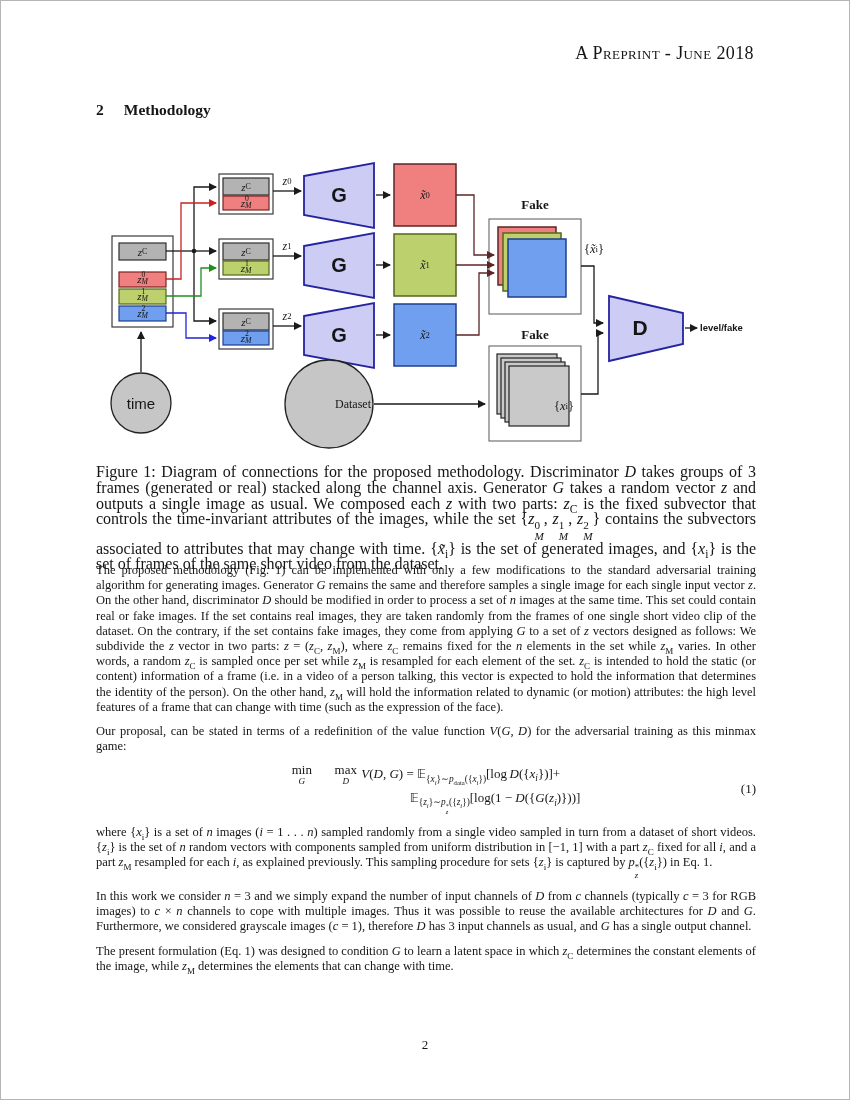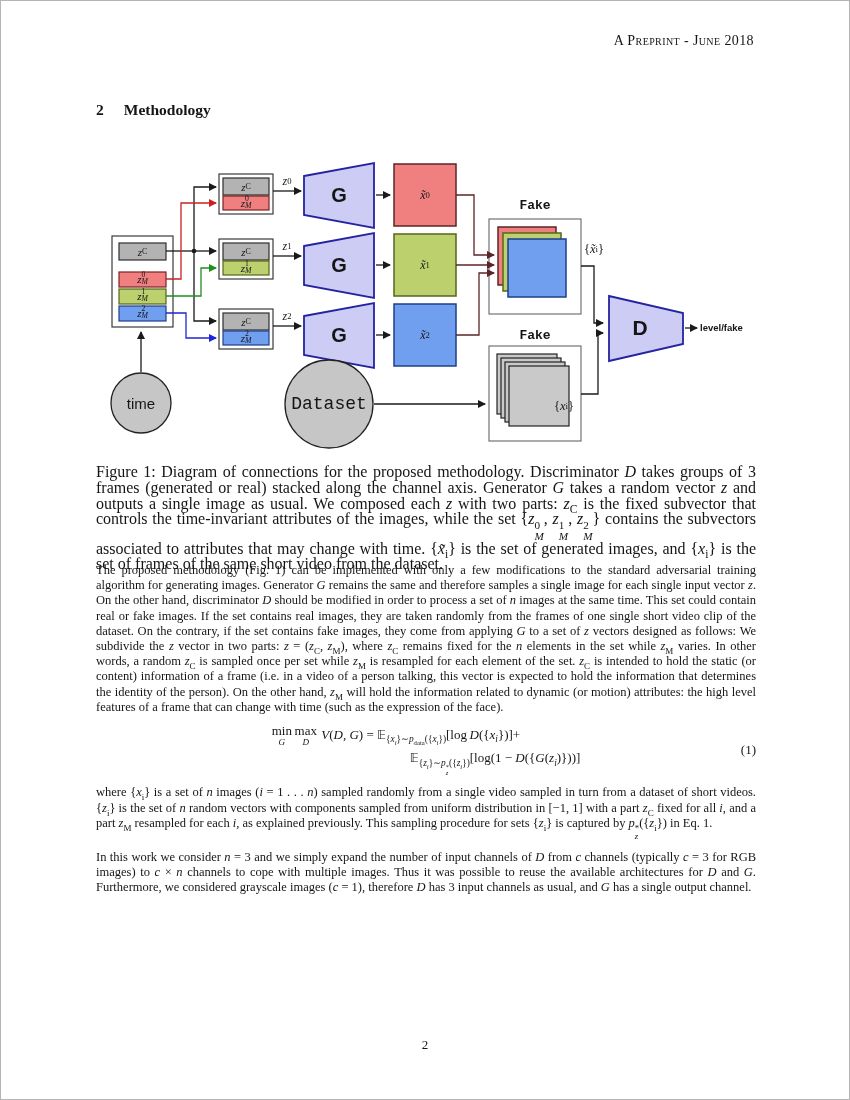--- a/index.html
+++ b/index.html
@@ -1,50 +1,50 @@
 <!DOCTYPE html>
 <html><head>
 <meta charset="utf-8">
 <style>
   html,body{margin:0;padding:0;background:#e8e8e8;}
   .page{position:relative;width:850px;height:1100px;margin:0 auto;background:#ffffff;
         border:1px solid #b5b5b5;box-sizing:border-box;overflow:hidden;
         font-family:"Liberation Serif",serif;color:#151515;}
-  .header-right{position:absolute;top:32px;right:95px;font-variant:small-caps;
-        font-size:14px;letter-spacing:.4px;}
+  .header-right{position:absolute;top:42px;right:95px;font-variant:small-caps;
+        font-size:18px;letter-spacing:.4px;}
   .section-heading{position:absolute;top:100px;left:95px;font-weight:bold;font-size:15.5px;}
   .section-heading .num{display:inline-block;margin-right:20px;}
   .figure{position:absolute;left:95px;top:150px;width:660px;height:302px;}
   .figure svg{position:absolute;left:0;top:0;}
   .fig-label{position:absolute;display:flex;align-items:center;justify-content:center;
         white-space:nowrap;}
   .lbl-math{font-size:11px;font-style:normal;}
   .lbl-z{font-size:12px;font-style:normal;}
   .lbl-G{font-size:20px;font-weight:bold;font-family:"Liberation Sans",sans-serif;}
   .lbl-D{font-size:21px;font-weight:bold;font-family:"Liberation Sans",sans-serif;}
-  .lbl-bold{font-size:13px;font-weight:bold;font-family:Liberation Mono, monospace;}
-  .lbl-circle{font-size:18px;font-family:Liberation Mono, monospace;}
+  .lbl-bold{font-size:13px;font-weight:bold;font-family:Liberation Serif, serif;}
+  .lbl-circle{font-size:12px;font-family:Liberation Serif, serif;padding-left:24px;}
   .lbl-circle-sm{font-size:15px;font-family:"Liberation Sans",sans-serif;}
   .lbl-set{font-size:12.5px;justify-content:flex-start;}
   .lbl-rf{font-size:9.5px;font-weight:bold;font-family:"Liberation Sans",sans-serif;
         justify-content:flex-start;}
   .caption{position:absolute;left:95px;top:463px;width:660px;font-size:16px;
         line-height:15.8px;text-align:justify;}
   .body-text{position:absolute;left:95px;top:562px;width:660px;font-size:12.5px;
         line-height:15.2px;text-align:justify;}
   .body-text p{margin:0 0 9px 0;}
   sub,sup{font-size:72%;line-height:0;}
   .ss{display:inline-flex;flex-direction:column;align-items:flex-start;font-size:70%;
         line-height:.9;vertical-align:-.45em;font-style:normal;}
   .ss > span{display:block;}
   .equation{position:relative;text-align:center;margin:7px 0 10px 0;font-size:13px;}
   .eq-lines{display:inline-block;text-align:left;}
   .eq-line2{margin-left:138px;margin-top:3px;}
   .mop{display:inline-flex;flex-direction:column;align-items:center;line-height:1;
-        vertical-align:middle;}
+        vertical-align:middle;margin-left:20px;}
   .mop .lim{font-size:70%;font-style:italic;line-height:1;margin-top:1px;}
   .bb{font-family:"DejaVu Sans",sans-serif;font-size:95%;}
   .eq-number{position:absolute;right:0;top:50%;transform:translateY(-50%);}
   .page-number{position:absolute;top:1036px;left:0;width:100%;text-align:center;
         font-size:13px;}
   
   .whitebox{fill:#ffffff;stroke:#3a3a3a;stroke-width:1.2;}
   .framebox{fill:#ffffff;stroke:#666;stroke-width:1.1;}
   .bar-gray{stroke:#2e2e2e;stroke-width:1.2;}
   .bar-red{stroke:#7a2222;stroke-width:1.2;}
@@ -279,32 +279,34 @@
       </span>, <i>z</i><span class="ss">
         <span>1</span>
         <span><i>M</i></span>
       </span>, <i>z</i><span class="ss">
         <span>2</span>
         <span><i>M</i></span>
       </span>} contains the subvectors associated to attributes that may change with time. {<i>x̃</i><sub>i</sub>} is the set of generated images, and {<i>x</i><sub>i</sub>} is the set of frames of the same short video from the dataset.</div>
 
   <div class="body-text">
     <p>The proposed methodology (Fig. 1) can be implemented with only a few modifications to the standard adversarial training algorithm for generating images. Generator <i>G</i> remains the same and therefore samples a single image for each single input vector <i>z</i>. On the other hand, discriminator <i>D</i> should be modified in order to process a set of <i>n</i> images at the same time. This set could contain real or fake images. If the set contains real images, they are taken randomly from the frames of one single short video clip of the dataset. On the contrary, if the set contains fake images, they come from applying <i>G</i> to a set of <i>z</i> vectors designed as follows: We subdivide the <i>z</i> vector in two parts: <i>z</i> = (<i>z</i><sub>C</sub>, <i>z</i><sub>M</sub>), where <i>z</i><sub>C</sub> remains fixed for the <i>n</i> elements in the set while <i>z</i><sub>M</sub> varies. In other words, a random <i>z</i><sub>C</sub> is sampled once per set while <i>z</i><sub>M</sub> is resampled for each element of the set. <i>z</i><sub>C</sub> is intended to hold the static (or content) information of a frame (i.e. in a video of a person talking, this vector is expected to hold the information that determines the identity of the person). On the other hand, <i>z</i><sub>M</sub> will hold the information related to dynamic (or motion) attributes: the high level features of a frame that can change with time (such as the expression of the face).</p>
+    <p>Our proposal, can be stated in terms of a redefinition of the value function <i>V</i>(<i>G</i>, <i>D</i>) for the adversarial training as this minmax game:</p>
     <div class="equation">
       <div class="eq-lines">
         <div class="eq-line1"><span class="mop">min<span class="lim">G</span></span> <span class="mop">max<span class="lim">D</span></span>  <i>V</i>(<i>D</i>, <i>G</i>) = <span class="bb">𝔼</span><sub>{<i>x</i><sub><i>i</i></sub>}∼<i>p</i><sub>data</sub>({<i>x</i><sub><i>i</i></sub>})</sub>[log <i>D</i>({<i>x</i><sub><i>i</i></sub>})]+</div>
         <div class="eq-line2"><span class="bb">𝔼</span><sub>{<i>z</i><sub><i>i</i></sub>}∼<i>p</i><span class="ss">
                 <span>*</span>
                 <span><i>z</i></span>
               </span>({<i>z</i><sub><i>i</i></sub>})</sub>[log(1 − <i>D</i>({<i>G</i>(<i>z</i><sub><i>i</i></sub>)}))]</div>
       </div>
       <div class="eq-number">(1)</div>
     </div>
     <p>where {<i>x</i><sub>i</sub>} is a set of <i>n</i> images (<i>i</i> = 1 . . . <i>n</i>) sampled randomly from a single video sampled in turn from a dataset of short videos. {<i>z</i><sub>i</sub>} is the set of <i>n</i> random vectors with components sampled from uniform distribution in [−1, 1] with a part <i>z</i><sub>C</sub> fixed for all <i>i</i>, and a part <i>z</i><sub>M</sub> resampled for each <i>i</i>, as explained previously. This sampling procedure for sets {<i>z</i><sub>i</sub>} is captured by <i>p</i><span class="ss">
           <span>*</span>
           <span><i>z</i></span>
         </span>({<i>z</i><sub>i</sub>}) in Eq. 1.</p>
     <p>In this work we consider <i>n</i> = 3 and we simply expand the number of input channels of <i>D</i> from <i>c</i> channels (typically <i>c</i> = 3 for RGB images) to <i>c</i> × <i>n</i> channels to cope with multiple images. Thus it was possible to reuse the available architectures for <i>D</i> and <i>G</i>. Furthermore, we considered grayscale images (<i>c</i> = 1), therefore <i>D</i> has 3 input channels as usual, and <i>G</i> has a single output channel.</p>
+    <p>The present formulation (Eq. 1) was designed to condition <i>G</i> to learn a latent space in which <i>z</i><sub>C</sub> determines the constant elements of the image, while <i>z</i><sub>M</sub> determines the elements that can change with time.</p>
   </div>
 
   <div class="page-number">2</div>
 
 </div>
 
 </body></html>

